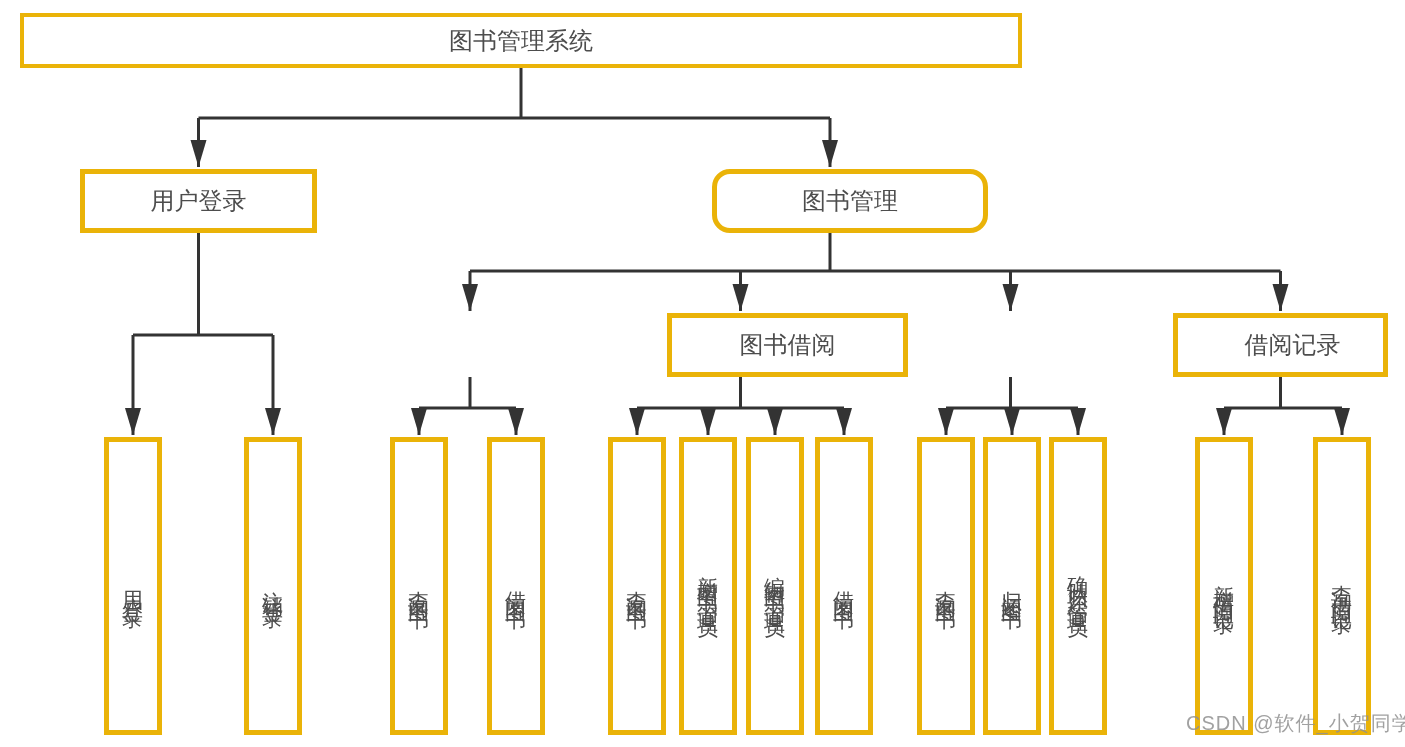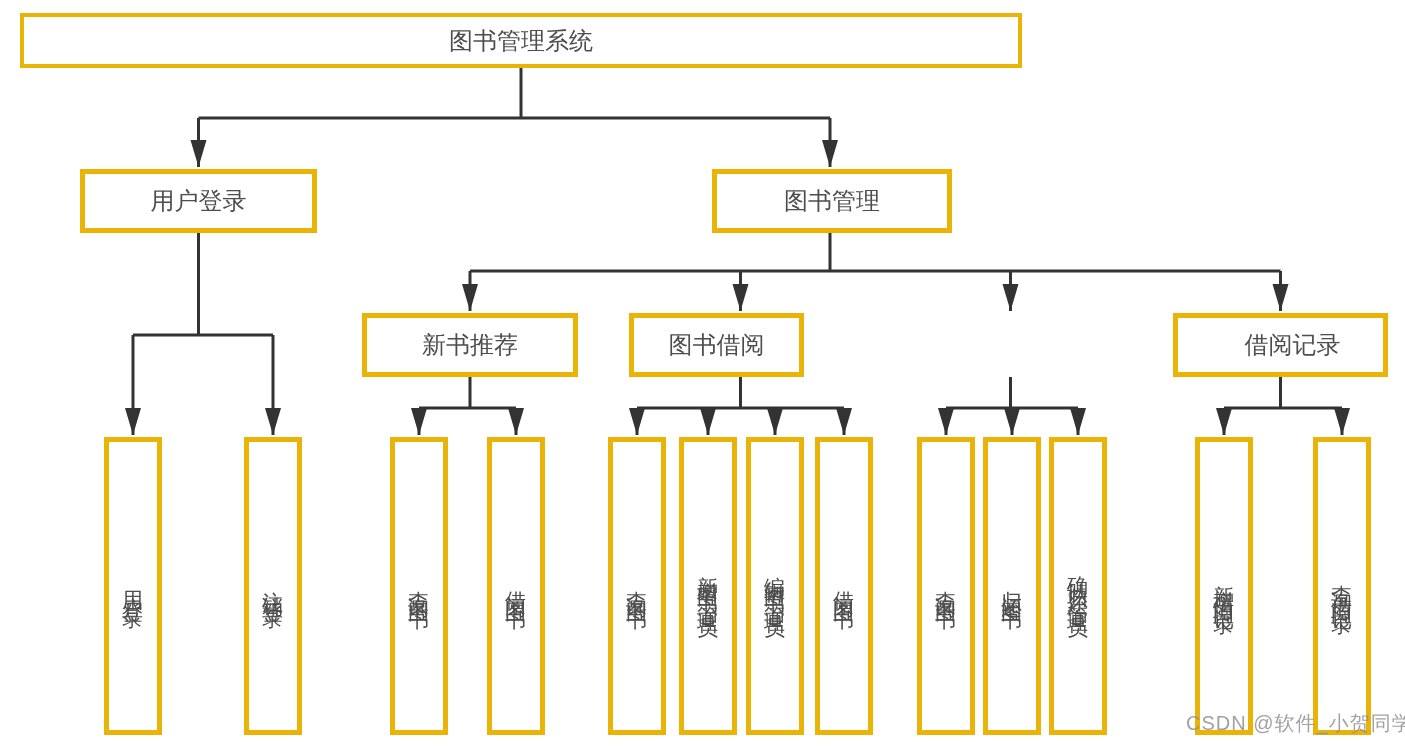--- a/index.html
+++ b/index.html
@@ -120,28 +120,25 @@
     </g>
   </svg>
 
   <div class="node root-box" style="left:20px; top:13px; width:1002px; height:55px;">
     <span>图书管理系统</span>
   </div>
 
   <div class="node hbox" style="left:80px; top:169px; width:237px; height:64px;">
     <span>用户登录</span>
   </div>
-  <div class="node hbox" style="left:712px; top:169px; width:240px; height:64px;">
+  <div class="node hbox" style="left:712px; top:169px; width:276px; height:64px;border-radius:18px;">
     <span>图书管理</span>
   </div>
 
-  <div class="node hbox" style="left:362px; top:313px; width:216px; height:64px;">
-    <span>新书推荐</span>
-  </div>
-  <div class="node hbox" style="left:629px; top:313px; width:175px; height:64px;">
+  <div class="node hbox" style="left:667px; top:313px; width:241px; height:64px;">
     <span>图书借阅</span>
   </div>
   <div class="node hbox" style="left:1173px; top:313px; width:215px; height:64px;padding-left:24px;">
     <span>借阅记录</span>
   </div>
 
   <div class="node vbox" style="left:104px;">
     <span class="vtext">用户登录</span>
   </div>
   <div class="node vbox" style="left:244px;">

